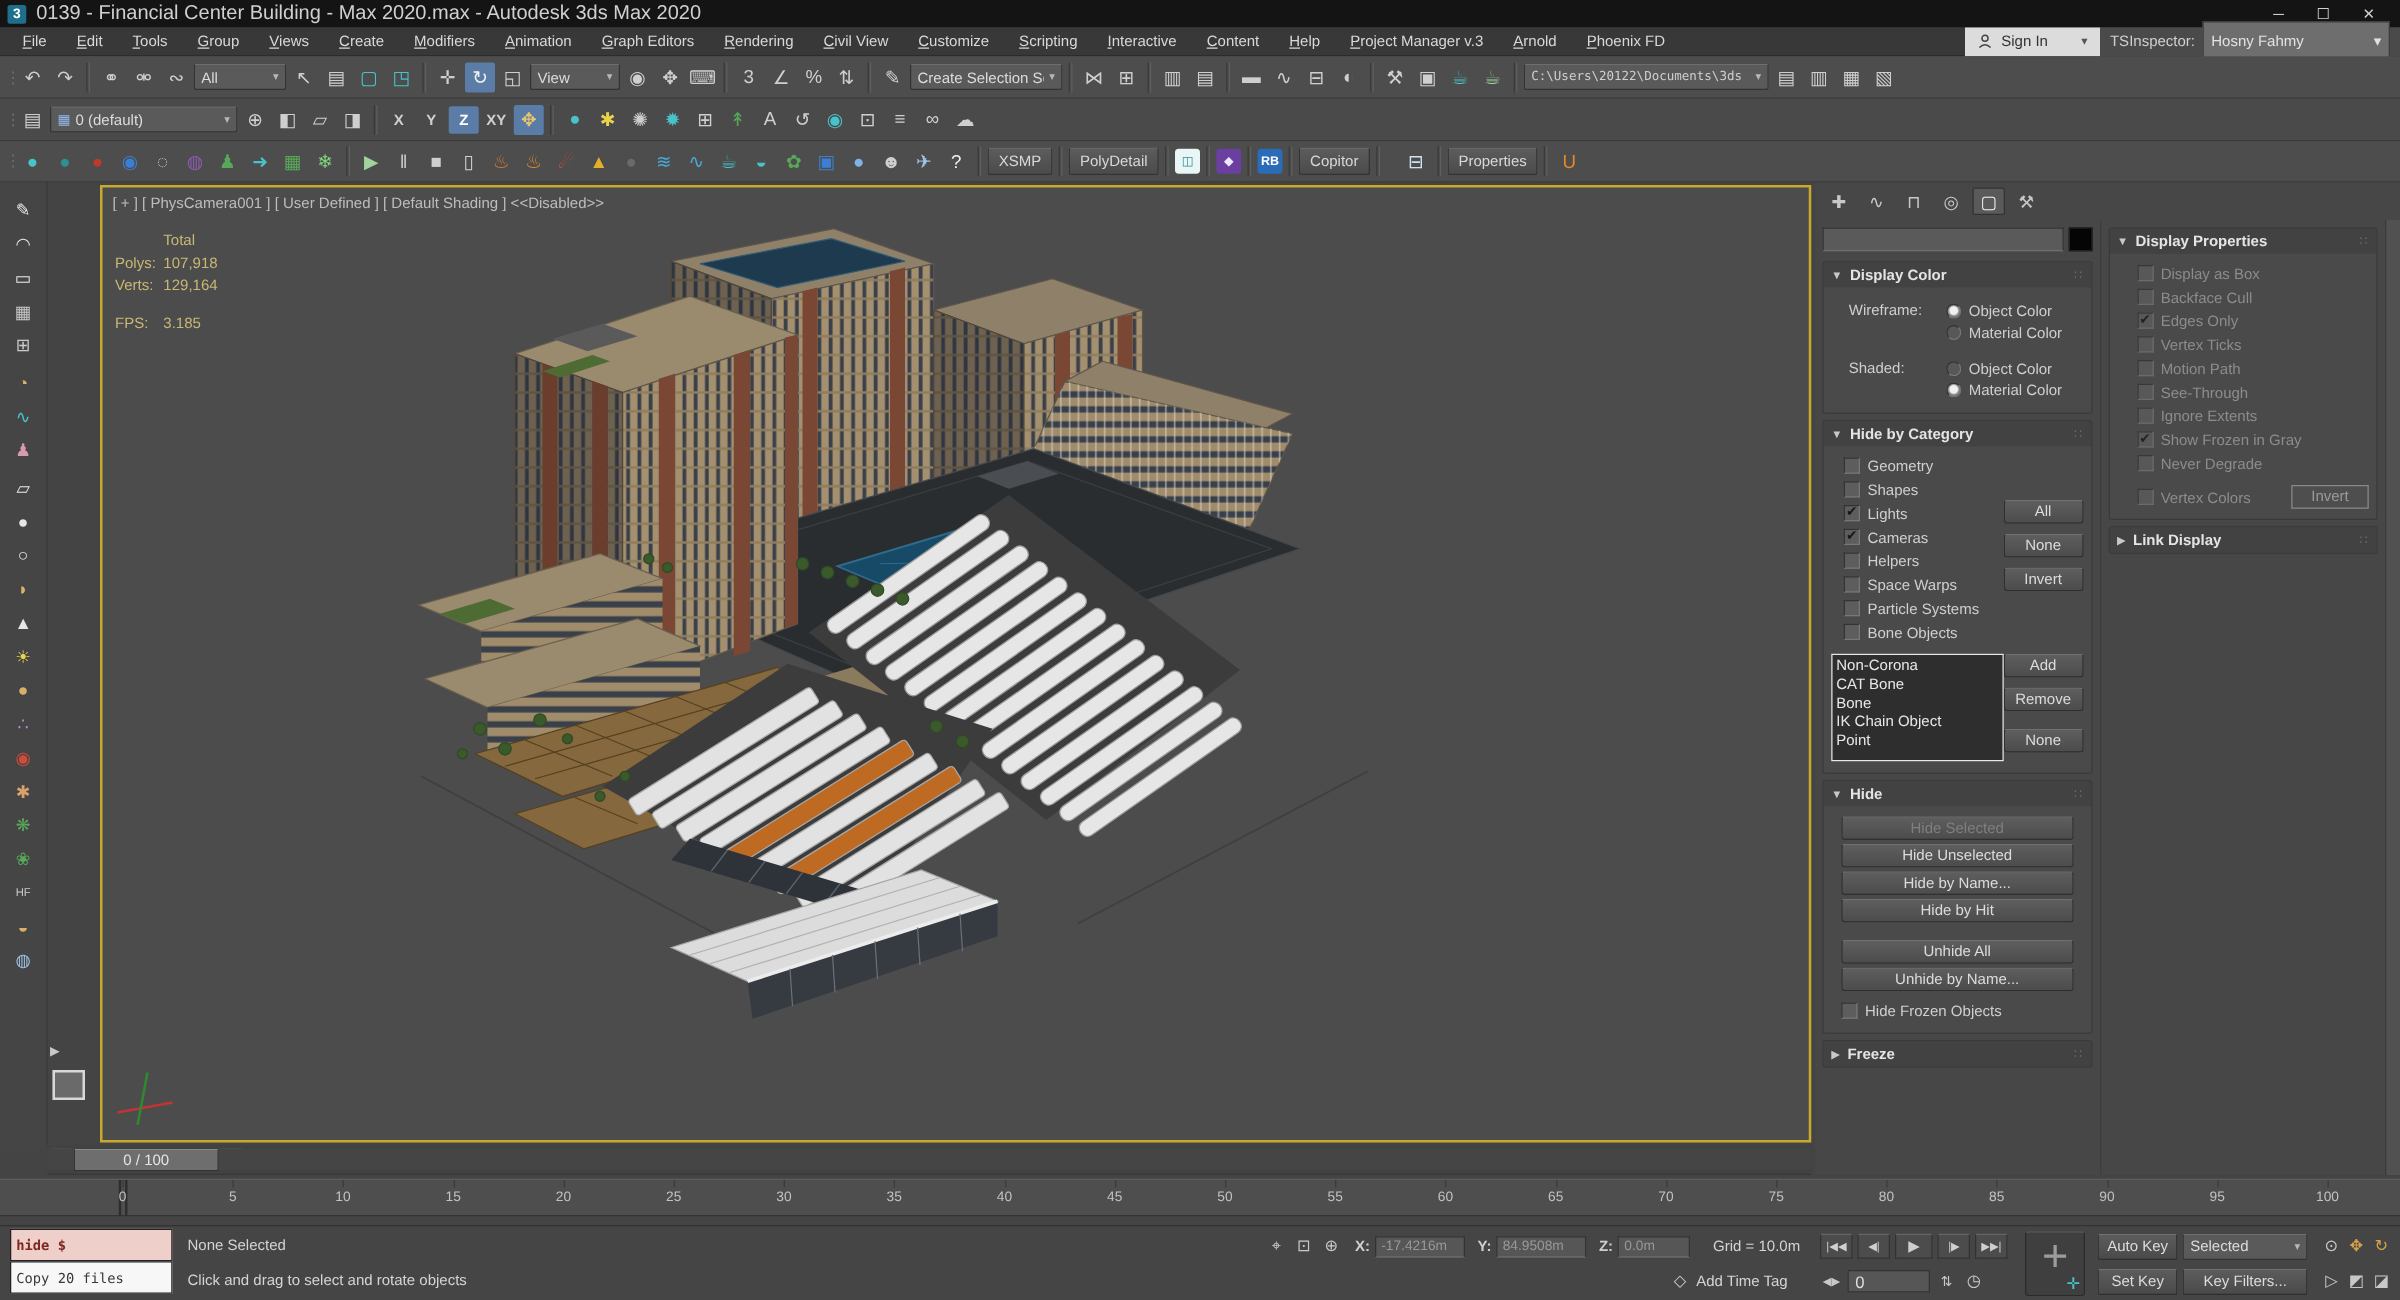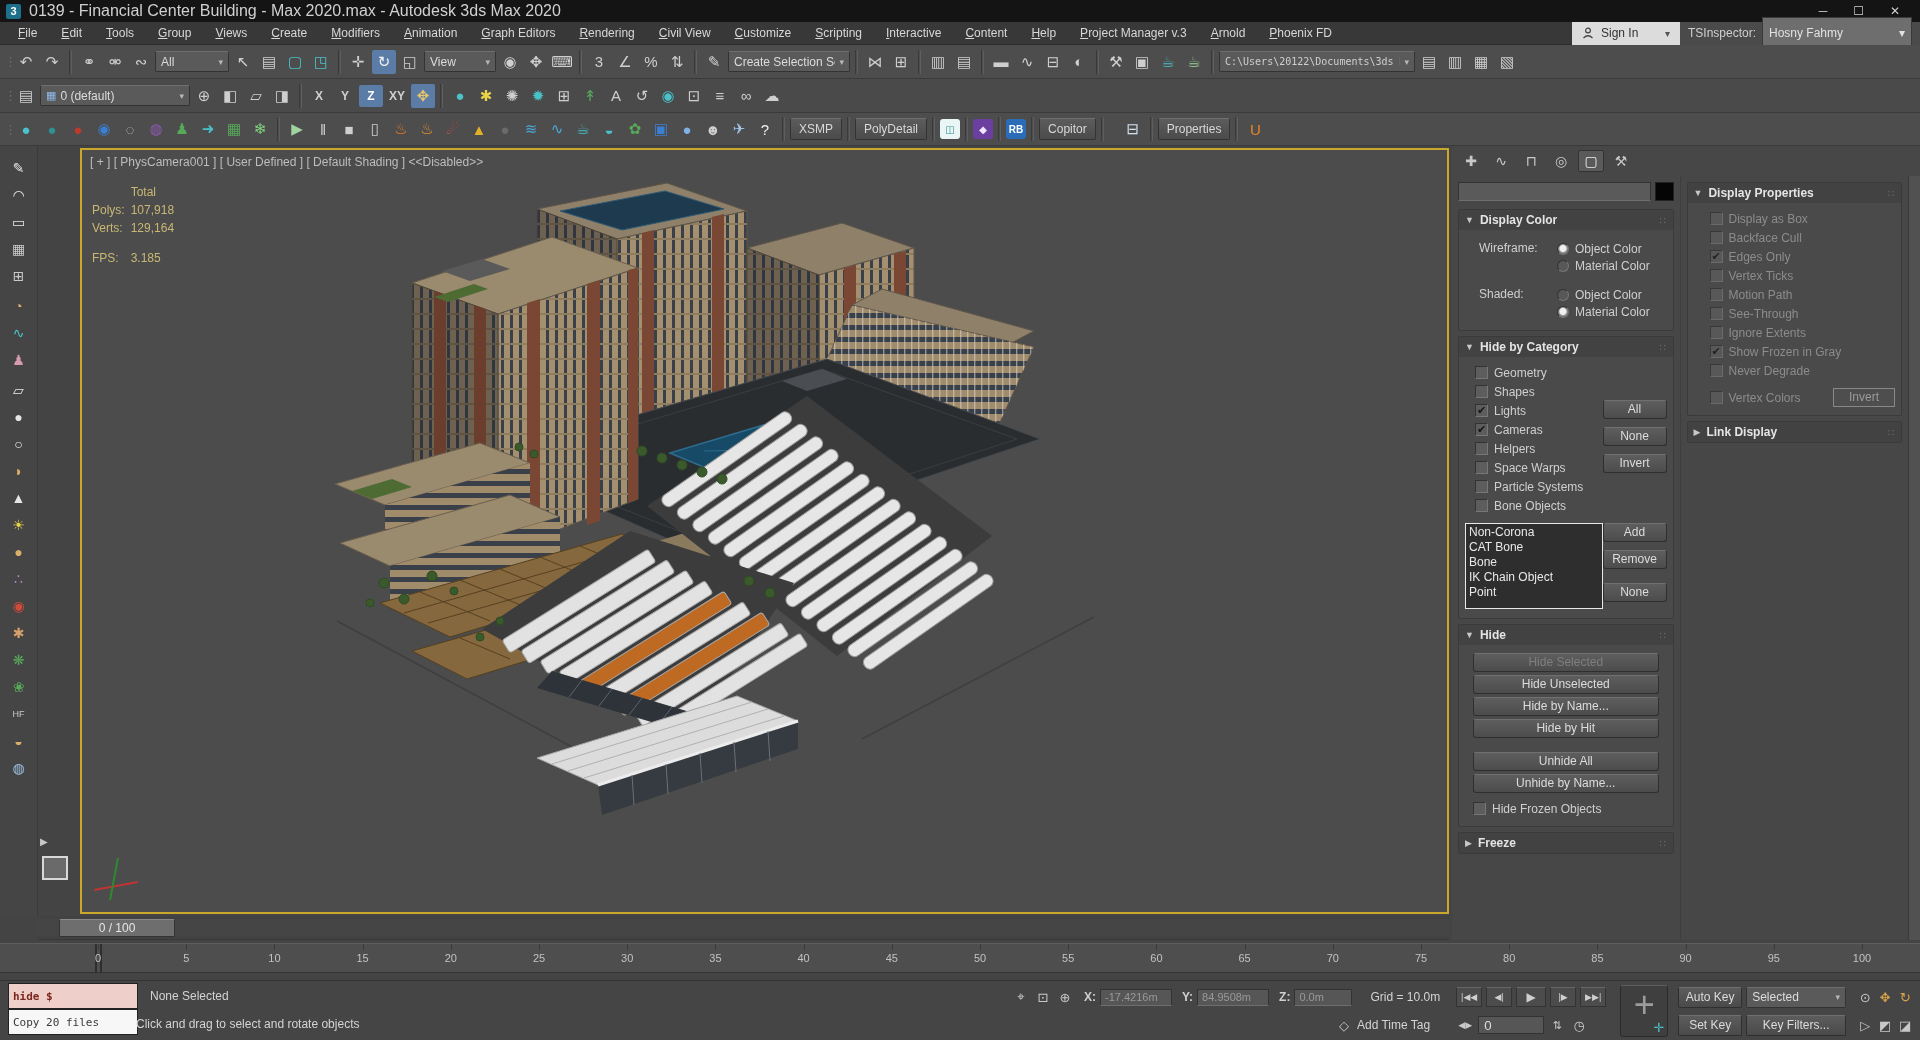--- a/index.html
+++ b/index.html
@@ -144,21 +144,21 @@
 
   
   #statusbar { position:absolute; left:0; top:980px; width:1920px; height:60px; background:#454545;
     border-top:1px solid #333; }
   #listener { position:absolute; left:8px; top:2px; width:130px; }
   #listener input { width:130px; height:26px; display:block; font-family:"DejaVu Sans Mono",monospace;
     font-size:11px; padding:0 4px; border:1px solid #222; }
   #ml-line1 { background:#eecfc9; color:#7c2720;font-weight:bold; }
   #ml-line2 { background:#f7f7f7; color:#3a3a3a; border-top:none; }
   #none-selected { position:absolute; left:150px; top:8px; color:#d4d4d4; }
-  #prompt-line { position:absolute; left:136px; top:36px; color:#d4d4d4; }
+  #prompt-line { position:absolute; left:150px; top:36px; color:#d4d4d4; }
   #sb-right { position:absolute; left:1012px; top:0; right:0; height:60px; display:flex; align-items:stretch; }
   .sb-col { display:flex; flex-direction:column; justify-content:center; gap:4px; }
   .sb-row { display:flex; align-items:center; gap:4px; height:24px; }
   .sb-ic { display:inline-flex; align-items:center; justify-content:center; min-width:18px; height:18px;
     color:#c8c8c8; font-size:13px; flex:none; }
   .coord-label { color:#cfcfcf; font-weight:bold; margin-left:6px; }
   .coord-field { width:72px; height:17px; background:#565656; border:1px solid #333; border-bottom-color:#6e6e6e;
     color:#999; font-size:11px; padding:0 4px; }
   #grid-label { margin-left:14px; color:#d4d4d4; white-space:nowrap; }
   #addtag-row { justify-content:flex-end; padding-right:10px; color:#d4d4d4; }

